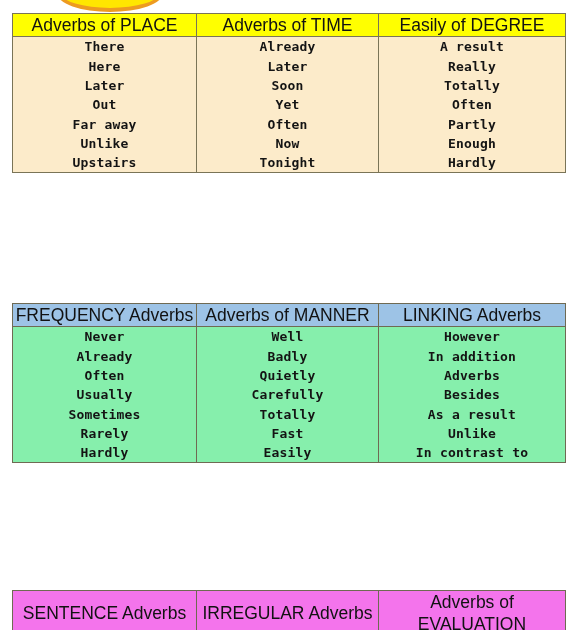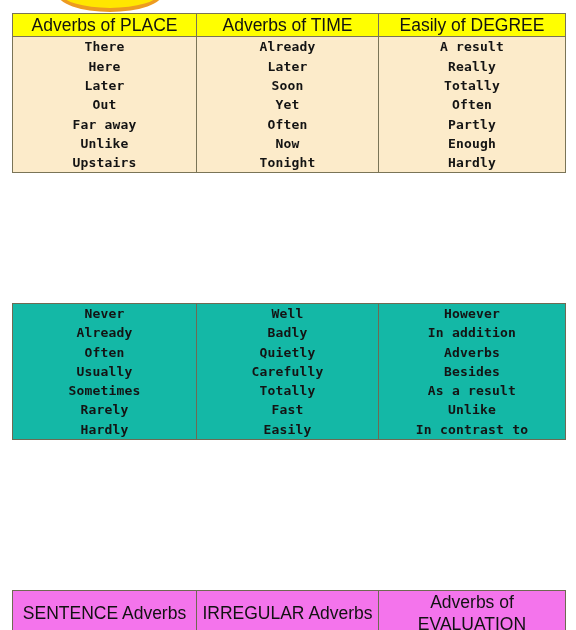--- a/index.html
+++ b/index.html
@@ -71,21 +71,21 @@
 
   
   #table-place-time-degree { top: 13px; padding-left: 28px; }
   #table-place-time-degree .hdr { background: #FFFF00; }
   #table-place-time-degree .body-cell { background: #FCEBCA; }
   #table-place-time-degree td { border-color: #7a7457; }
 
   
   #table-frequency-manner-linking { top: 303px; }
   #table-frequency-manner-linking .hdr { background: #9DC3E6; }
-  #table-frequency-manner-linking .body-cell { background: #14b8a6; }
+  #table-frequency-manner-linking .body-cell { background: #86efac; }
   #table-frequency-manner-linking td { border-color: #6f6a53; }
 
   
   #table-sentence-irregular-evaluation { top: 590px; }
   #table-sentence-irregular-evaluation .hdr { background: #F474EC; }
   #table-sentence-irregular-evaluation td { border-color: #6f6a53; }
 </style>
 </head>
 <body>
 
@@ -138,20 +138,25 @@
 </table>
 
 <table class="adv-table" id="table-frequency-manner-linking">
   <colgroup>
       <col class="c1">
       <col class="c2">
       <col class="c3">
     </colgroup>
   <tbody>
     <tr>
+      <td class="hdr">FREQUENCY Adverbs</td>
+      <td class="hdr">Adverbs of MANNER</td>
+      <td class="hdr">LINKING Adverbs</td>
+    </tr>
+    <tr>
       <td class="body-cell">
         <span class="w">Never</span>
         <span class="w">Already</span>
         <span class="w">Often</span>
         <span class="w">Usually</span>
         <span class="w">Sometimes</span>
         <span class="w">Rarely</span>
         <span class="w">Hardly</span>
       </td>
       <td class="body-cell">

